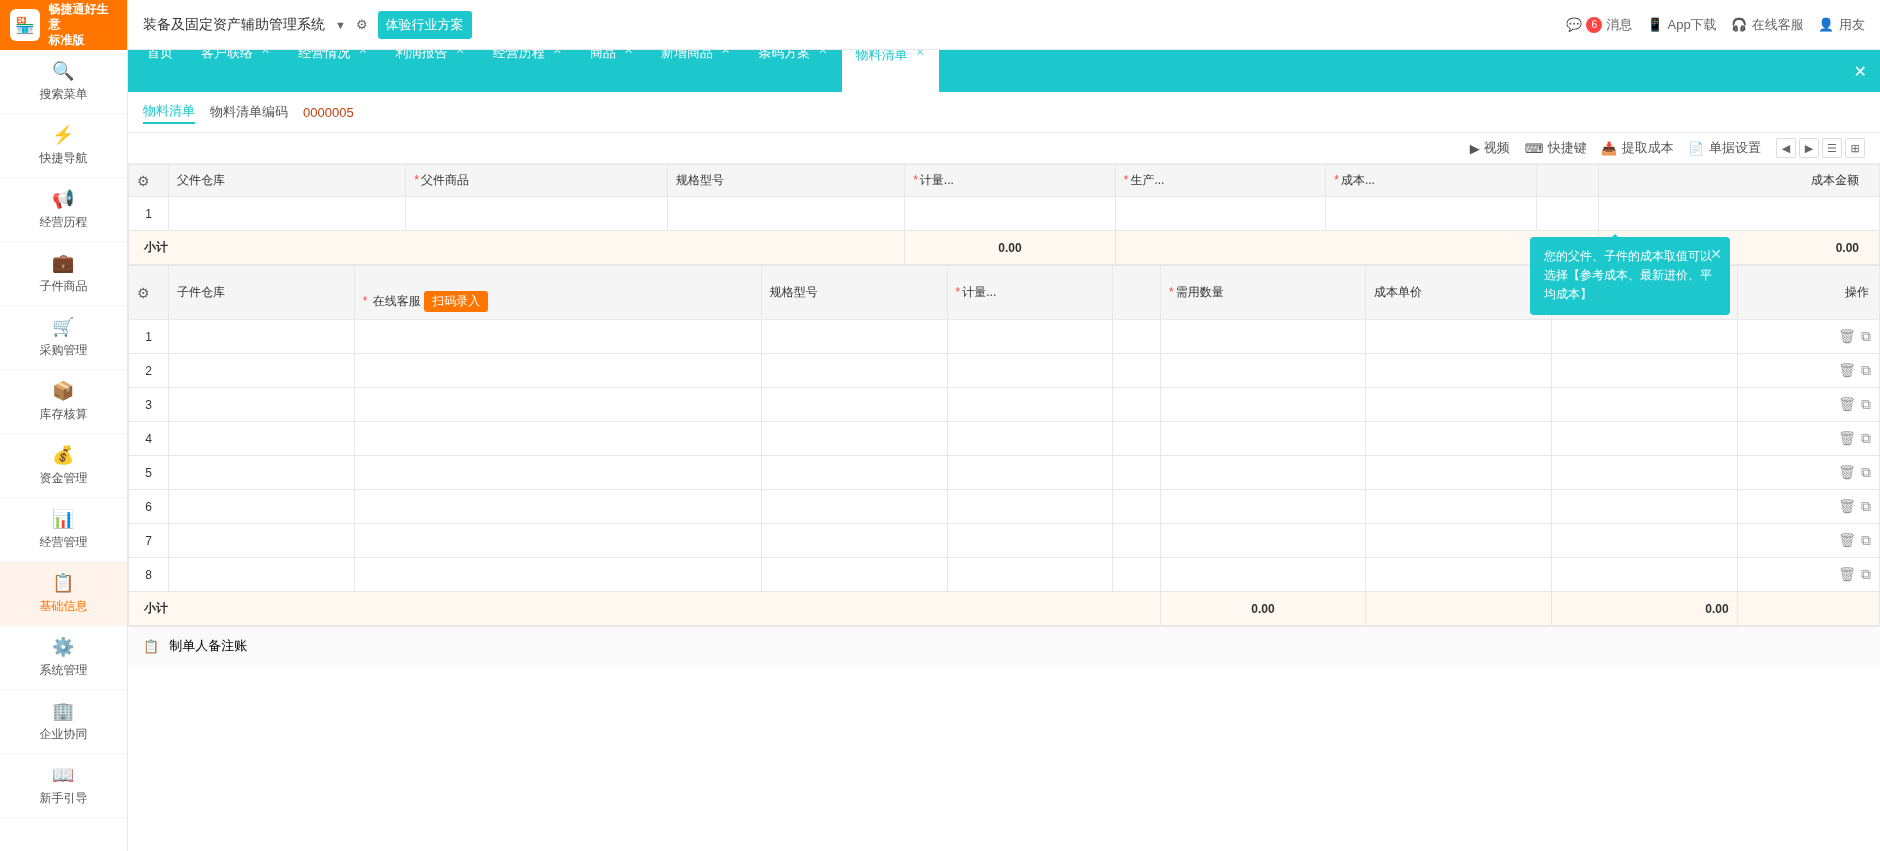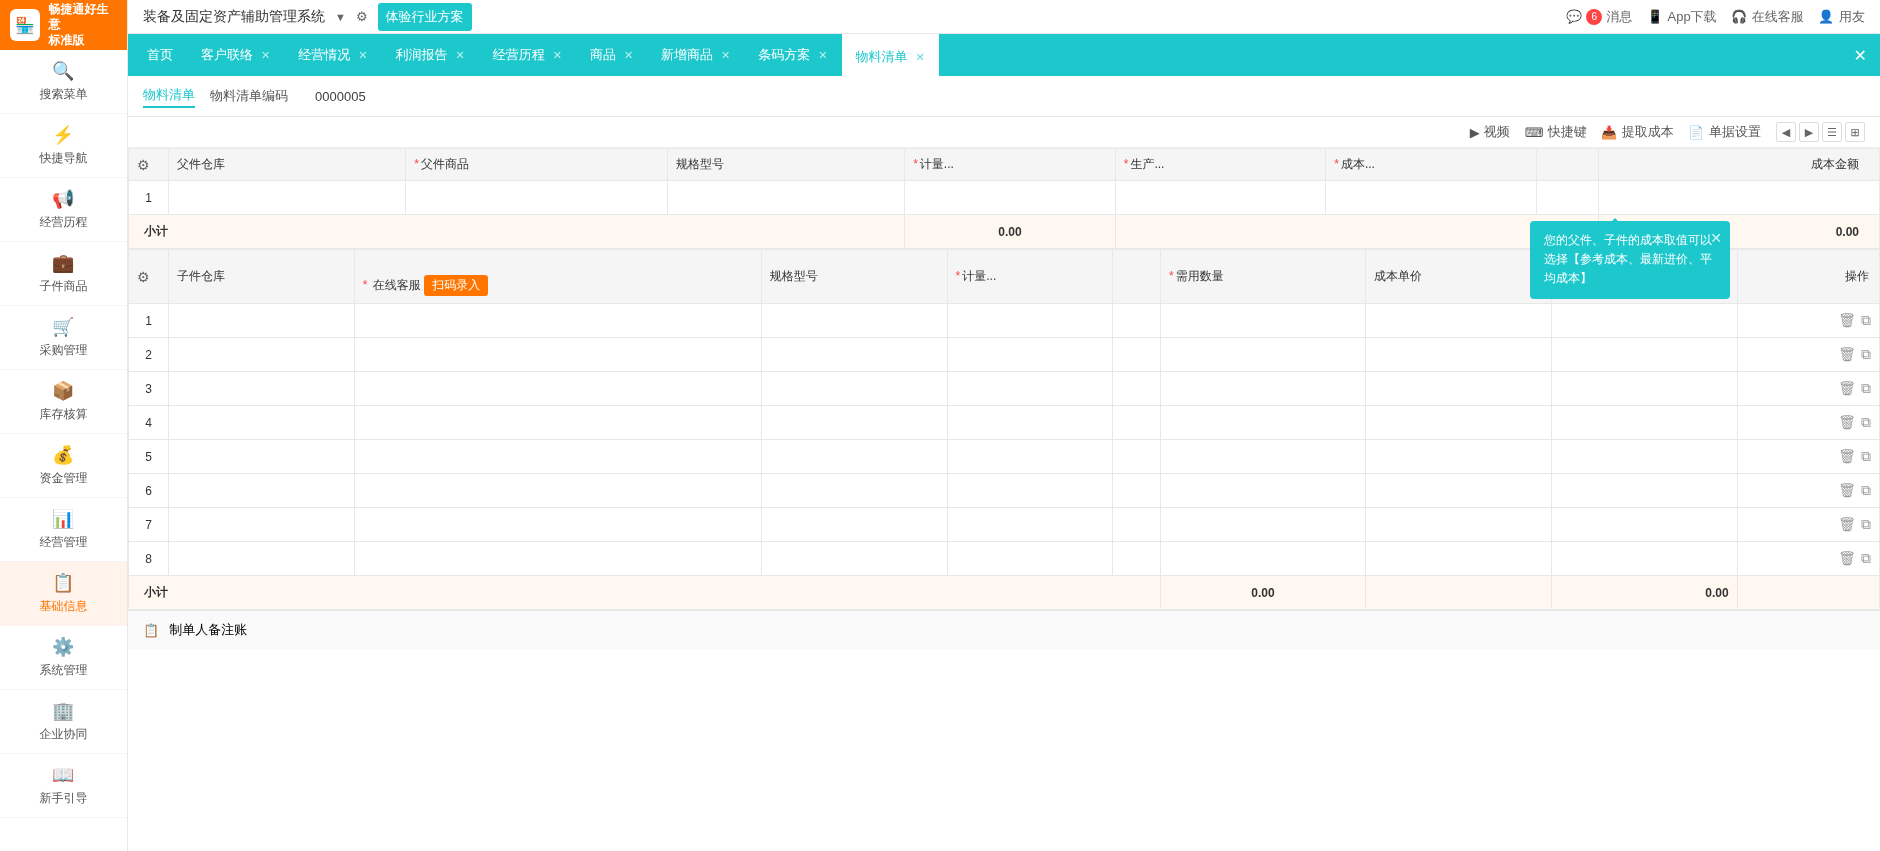--- a/index.html
+++ b/index.html
@@ -52,21 +52,21 @@
     
     .main {
       flex: 1;
       display: flex;
       flex-direction: column;
       overflow: hidden;
     }
 
     
     .topbar {
-      height: 34px;
+      height: 50px;
       background: #fff;
       display: flex;
       align-items: center;
       justify-content: space-between;
       padding: 0 15px;
       border-bottom: 1px solid #e8e8e8;
     }
     .topbar-left { display: flex; align-items: center; gap: 10px; }
     .system-title { font-size: 14px; color: #333; }
     .topbar-btn {
@@ -85,21 +85,20 @@
     .tabbar {
       background: #1dc8cd;
       display: flex;
       align-items: center;
       height: 42px;
       padding: 0 5px;
       overflow: hidden;
     }
     .tab {
       display: flex;
-      align-items: center;
       padding: 0 14px;
       height: 54px;
       color: #fff;
       cursor: pointer;
       font-size: 13px;
       white-space: nowrap;
       gap: 5px;
       position: relative;
     }
     .tab.active {
@@ -127,21 +126,21 @@
       border-bottom: 1px solid #e8e8e8;
       gap: 15px;
     }
     .subtab {
       font-size: 13px;
       color: #555;
       cursor: pointer;
       padding: 2px 0;
     }
     .subtab.active { color: #1dc8cd; border-bottom: 2px solid #1dc8cd; }
-    .subtab-code { font-size: 13px; color: #404040; margin-left: 12px; }
+    .subtab-code { font-size: 13px; color: #c2410c; margin-left: 0; }
 
     
     .toolbar {
       display: flex;
       align-items: center;
       justify-content: flex-end;
       padding: 5px 15px;
       gap: 15px;
       font-size: 13px;
       color: #555;

